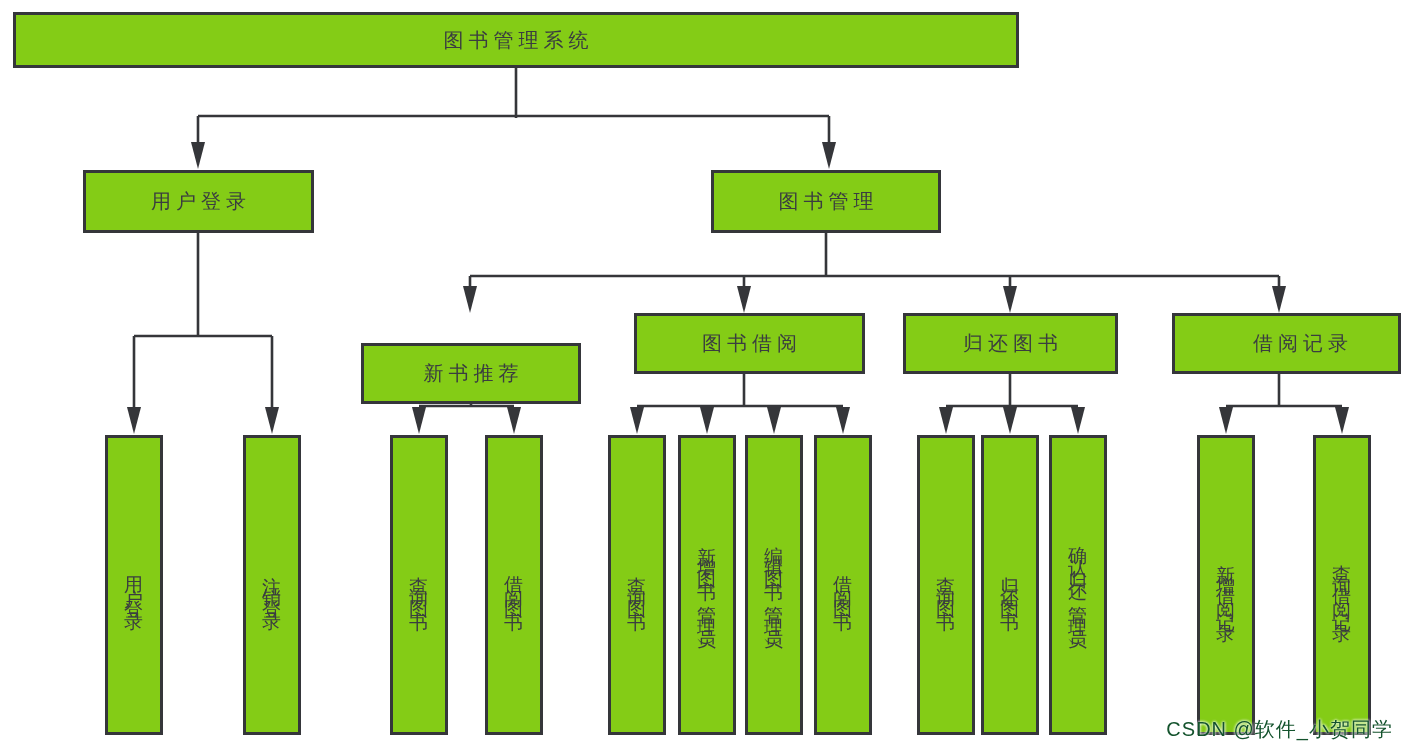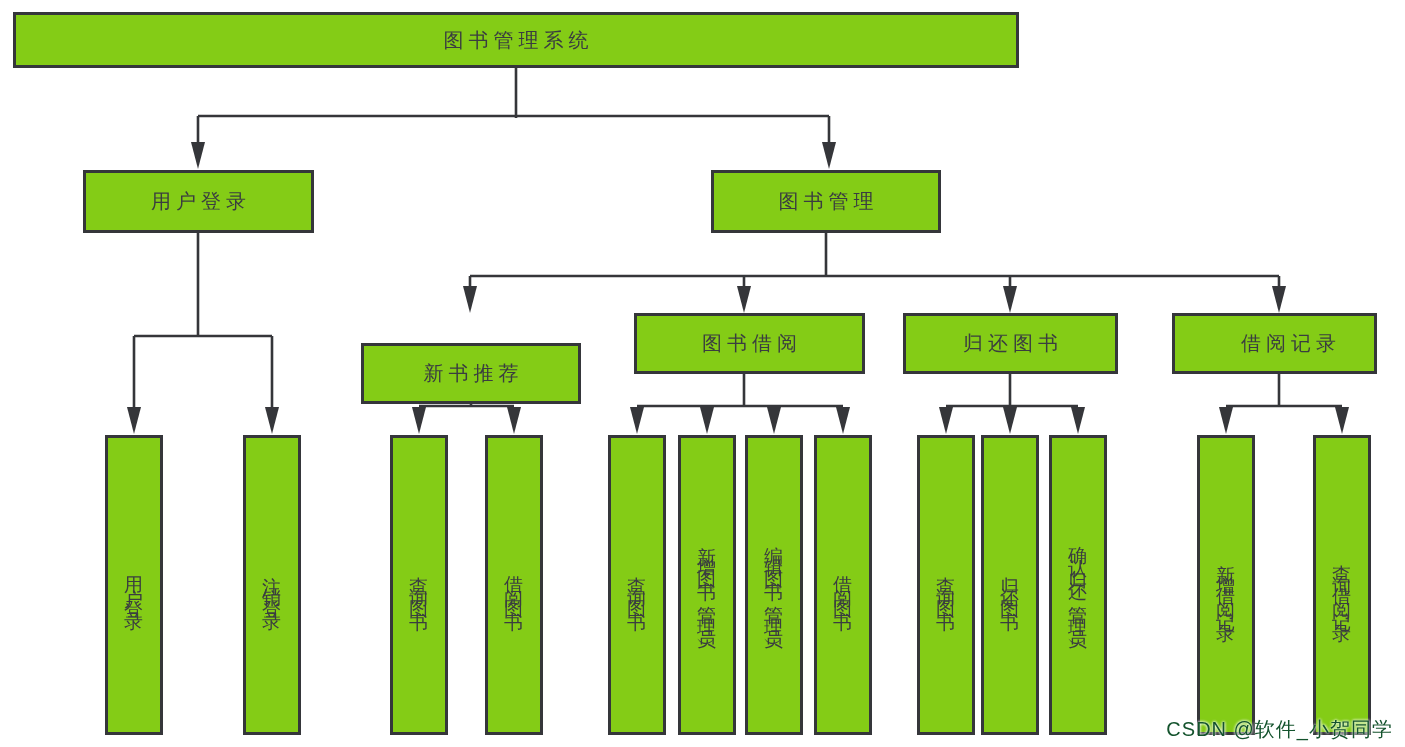--- a/index.html
+++ b/index.html
@@ -49,21 +49,21 @@
     color: #3a3d40;
     white-space: nowrap;
   }
   .root-box     { left: 13px;  top: 12px;  width: 1006px; height: 56px; }
   .lvl2-a       { left: 83px;  top: 170px; width: 231px;  height: 63px; }
   .lvl2-b       { left: 711px; top: 170px; width: 230px;  height: 63px; }
   .lvl3         { top: 313px; height: 61px; }
   .lvl3-a       { left: 361px;  width: 220px; margin-top: 30px; }
   .lvl3-b       { left: 634px;  width: 231px; }
   .lvl3-c       { left: 903px;  width: 215px; }
-  .lvl3-d       { left: 1172px; width: 205px; padding-left: 28px; }
+  .lvl3-d       { left: 1172px; width: 229px; padding-left: 28px; }
   .leaf         { top: 435px; height: 300px; width: 58px; }
   .leaf-1  { left: 105px;  }
   .leaf-2  { left: 243px;  }
   .leaf-3  { left: 390px;  }
   .leaf-4  { left: 485px;  }
   .leaf-5  { left: 608px;  }
   .leaf-6  { left: 678px;  }
   .leaf-7  { left: 745px;  }
   .leaf-8  { left: 814px;  }
   .leaf-9  { left: 917px;  }

